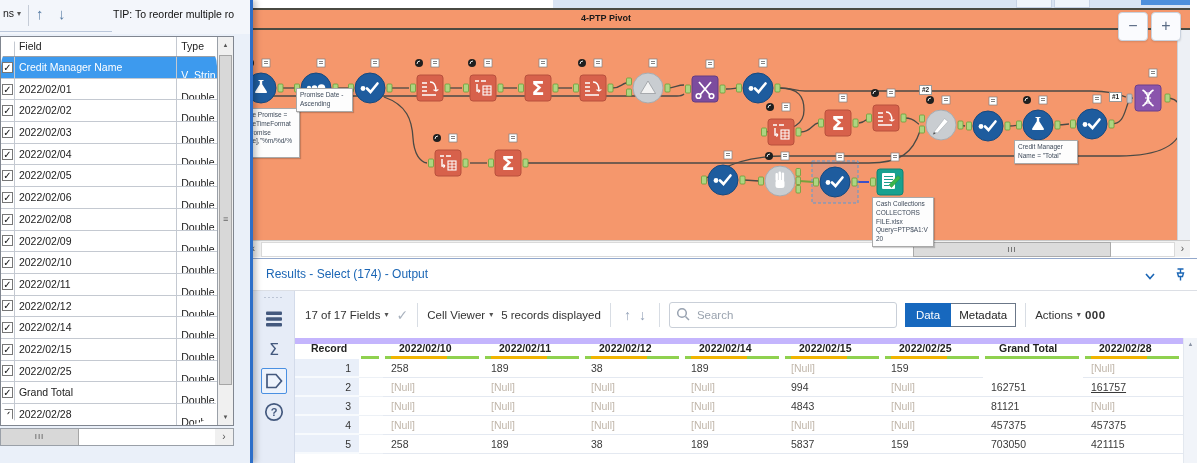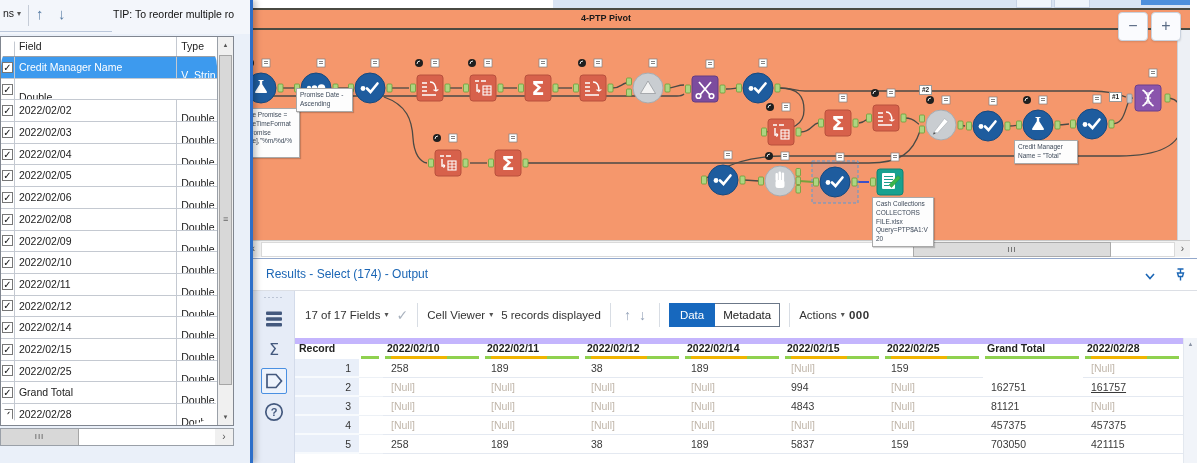--- a/index.html
+++ b/index.html
@@ -58,21 +58,21 @@
                     font-family:"Liberation Sans","DejaVu Sans",sans-serif;}
   .search-box input::placeholder{color:#9AA3AF;}
   .btn-data{height:24px;padding:0 10px;background:#1768BE;color:#fff;border:1px solid #1768BE;font-size:11.5px;
             line-height:22px;box-sizing:border-box;}
   .btn-meta{height:24px;padding:0 8px;background:#fff;color:#222;border:1px solid #6B7788;border-left:none;
             font-size:11.5px;line-height:22px;box-sizing:border-box;}
   .tb-count{font-weight:bold;letter-spacing:.5px;margin-left:4px;}
 
   .res-table{position:absolute;left:0;top:47px;right:14px;bottom:0;overflow:hidden;font-size:10.5px;}
   .rt-head{display:flex;height:21px;}
-  .rt-th{position:relative;box-sizing:border-box;padding:4px 0 0 4px;font-weight:bold;color:#222;overflow:hidden;white-space:nowrap;}
+  .rt-th{position:relative;box-sizing:border-box;padding:4px 0 0 16px;font-weight:bold;color:#222;overflow:hidden;white-space:nowrap;}
   .rt-th .ul-green{position:absolute;left:2px;right:4px;bottom:0;height:3px;background:#8FD14F;}
   .rt-th .ul-yellow{position:absolute;left:8px;bottom:0;width:56px;height:3px;background:#F0B400;}
   .rt-row{display:flex;height:19px;}
   .rt-rec{box-sizing:border-box;background:#E9EFF9;border-bottom:2px solid #F7FAFD;text-align:right;
           padding:3px 8px 0 0;color:#333;}
   .rt-gap{box-sizing:border-box;background:#fff;border-bottom:1px solid #EDF1F6;}
   .rt-cell{box-sizing:border-box;background:#fff;border-bottom:1px solid #E4E9F1;padding:3px 0 0 8px;
            color:#3a3a3a;overflow:hidden;white-space:nowrap;}
   .rt-cell.null{color:#C0B6AA;}
   .res-rightstrip{position:absolute;right:0;top:47px;width:14px;bottom:0;background:#F1F4F9;border-left:1px solid #E3E8EF;
@@ -499,20 +499,29 @@
             <span>Cell Viewer</span>
             <span class="tb-caret">▾</span>
           </div>
           <div class="tb-item" style="margin-left:8px;">
             <span>5 records displayed</span>
           </div>
           <div class="tb-div"></div>
           <span class="tb-arrow">↑</span>
           <span class="tb-arrow">↓</span>
           <div class="tb-div"></div>
+          <div class="search-box">
+            <span style="margin-right:5px;">
+              <svg width="14" height="14">
+                  <circle cx="6" cy="6" r="4.3" fill="none" stroke="#98A2B0" stroke-width="1.5"></circle>
+                  <line x1="9.5" y1="9.5" x2="13" y2="13" stroke="#98A2B0" stroke-width="1.5"></line>
+                </svg>
+            </span>
+            <input type="text" placeholder="Search" style="">
+          </div>
           <div class="btn-data">Data</div>
           <div class="btn-meta">Metadata</div>
           <div class="tb-div"></div>
           <div class="tb-item">
             <span>Actions</span>
             <span class="tb-caret">▾</span>
           </div>
           <span class="tb-count">000</span>
         </div>
         <div class="res-table">
@@ -622,20 +631,21 @@
               <div class="lp-c">
                 <div class="cb">✓</div>
               </div>
               <div class="lp-f">Credit Manager Name</div>
               <div class="lp-t">V_Strin</div>
             </div>
             <div class="lp-row">
               <div class="lp-c">
                 <div class="cb">✓</div>
               </div>
+              <div class="lp-f">2022/02/01</div>
               <div class="lp-t">Double</div>
             </div>
             <div class="lp-row">
               <div class="lp-c">
                 <div class="cb">✓</div>
               </div>
               <div class="lp-f">2022/02/02</div>
               <div class="lp-t">Double</div>
             </div>
             <div class="lp-row">

